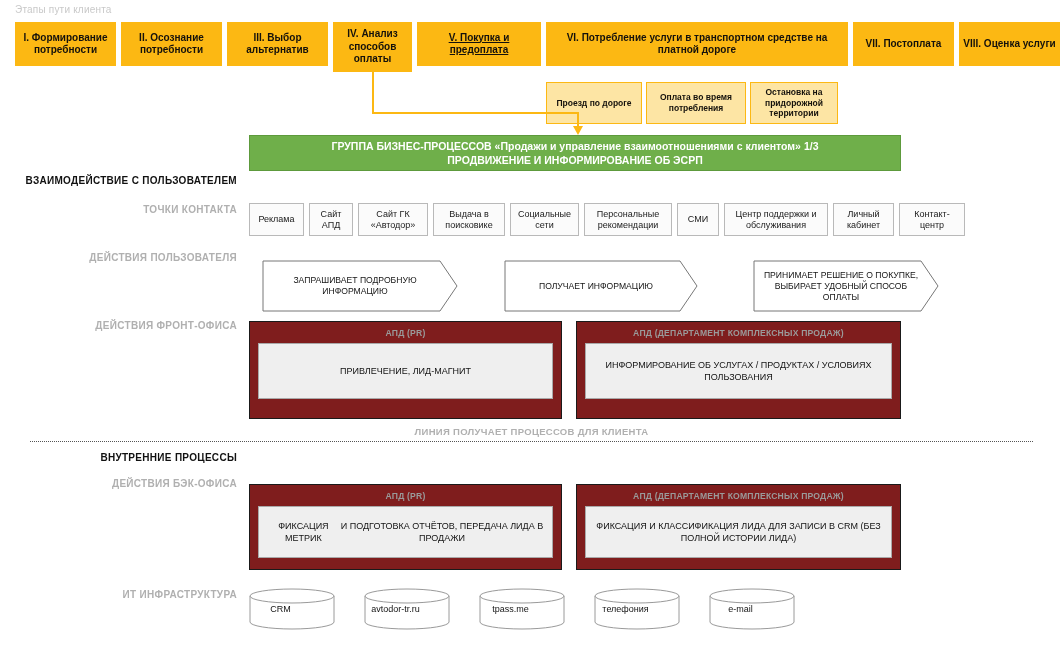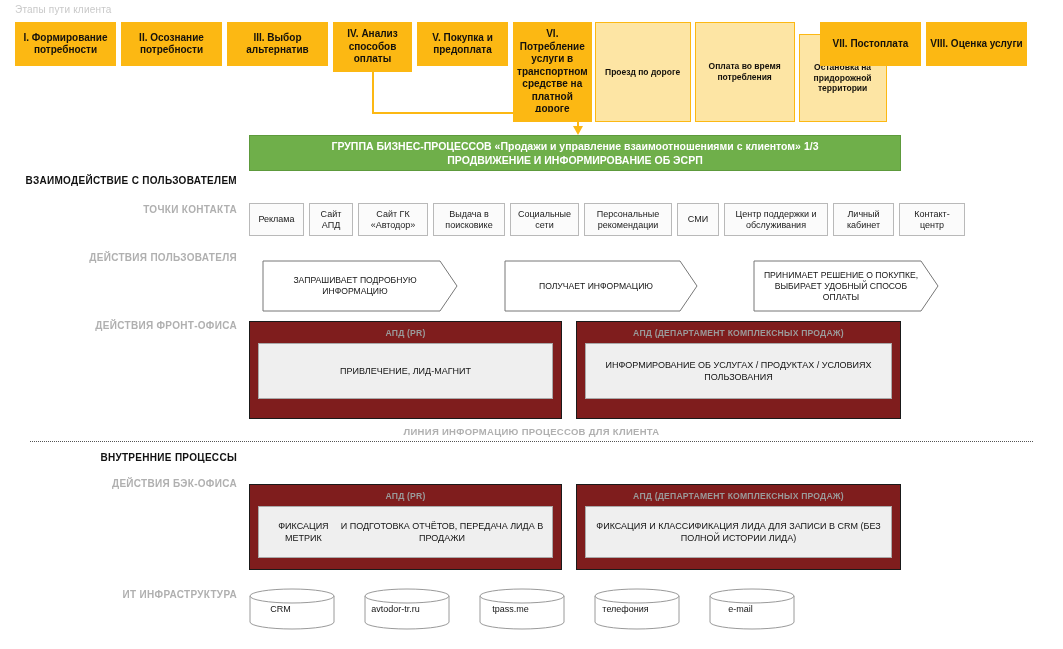--- a/index.html
+++ b/index.html
@@ -46,22 +46,22 @@
     text-align: center;
     padding: 6px 4px;
     box-sizing: border-box;
     min-height: 44px;
     display: flex;
     align-items: center;
     justify-content: center;
   }
   .stage-col {
     display: flex;
-    flex-direction: row;
-    gap: 3px;
+    flex-direction: column;
+    gap: 16px;
   }
   .stage-wide {
     width: 100%;
     min-height: 44px;
   }
   .substage-row {
     display: flex;
     gap: 4px;
   }
   .substage {
@@ -244,27 +244,27 @@
 
 <div id="canvas">
 
   <div class="journey-caption">Этапы пути клиента</div>
 
   <div class="stage-row" id="stage-row">
       <div class="stage" style="width: 101px;">I. Формирование потребности</div>
       <div class="stage" style="width: 101px;">II. Осознание потребности</div>
       <div class="stage" style="width: 101px;">III. Выбор альтернатив</div>
       <div class="stage" style="width: 79px;">IV. Анализ способов оплаты</div>
-      <div class="stage" style="width: 91px;">V. Покупка и предоплата</div>
+      <div class="stage" style="width: 124px; text-decoration: underline;">V. Покупка и предоплата</div>
       <div class="stage-col" style="width: 302px;">
         <div class="stage stage-wide">VI. Потребление услуги в транспортном средстве на платной дороге</div>
         <div class="substage-row">
           <div class="substage" style="width: 96px;">Проезд по дороге</div>
           <div class="substage" style="width: 100px;">Оплата во время потребления</div>
-          <div class="substage" style="width: 88px; margin-top: 12px;">Остановка на придорожной территории</div>
+          <div class="substage" style="width: 88px;">Остановка на придорожной территории</div>
         </div>
       </div>
       <div class="stage" style="width: 101px;">VII. Постоплата</div>
       <div class="stage" style="width: 101px;">VIII. Оценка услуги</div>
     </div>
 
   <svg class="connector" width="1063" height="649">
     <path d="M 373 66 L 373 113 L 578 113 L 578 127" fill="none" stroke="#FCB813" stroke-width="2"></path>
     <path d="M 578 135 L 573 126 L 583 126 Z" fill="#FCB813"></path>
   </svg>
@@ -332,21 +332,21 @@
         </div>
       </div>
       <div class="group" style="left: 576px; top: 321px; width: 325px; height: 98px;">
         <div class="group-title">АПД (ДЕПАРТАМЕНТ КОМПЛЕКСНЫХ ПРОДАЖ)</div>
         <div class="group-inner" style="height: 56px;">
           <div>ИНФОРМИРОВАНИЕ ОБ УСЛУГАХ / ПРОДУКТАХ / УСЛОВИЯХ ПОЛЬЗОВАНИЯ</div>
         </div>
       </div>
     </div>
 
-  <div class="vis-label">ЛИНИЯ ИНФОРМАЦИЮ ПРОЦЕССОВ ДЛЯ КЛИЕНТА</div>
+  <div class="vis-label">ЛИНИЯ ПОЛУЧАЕТ ПРОЦЕССОВ ДЛЯ КЛИЕНТА</div>
   <div class="vis-line"></div>
 
   <div id="back-office-layer">
       <div class="group" style="left: 249px; top: 484px; width: 313px; height: 86px;">
         <div class="group-title">АПД (PR)</div>
         <div class="group-inner" style="height: 52px;">
           <div>ФИКСАЦИЯ МЕТРИК</div>
           <div>И ПОДГОТОВКА ОТЧЁТОВ, ПЕРЕДАЧА ЛИДА В ПРОДАЖИ</div>
         </div>
       </div>

